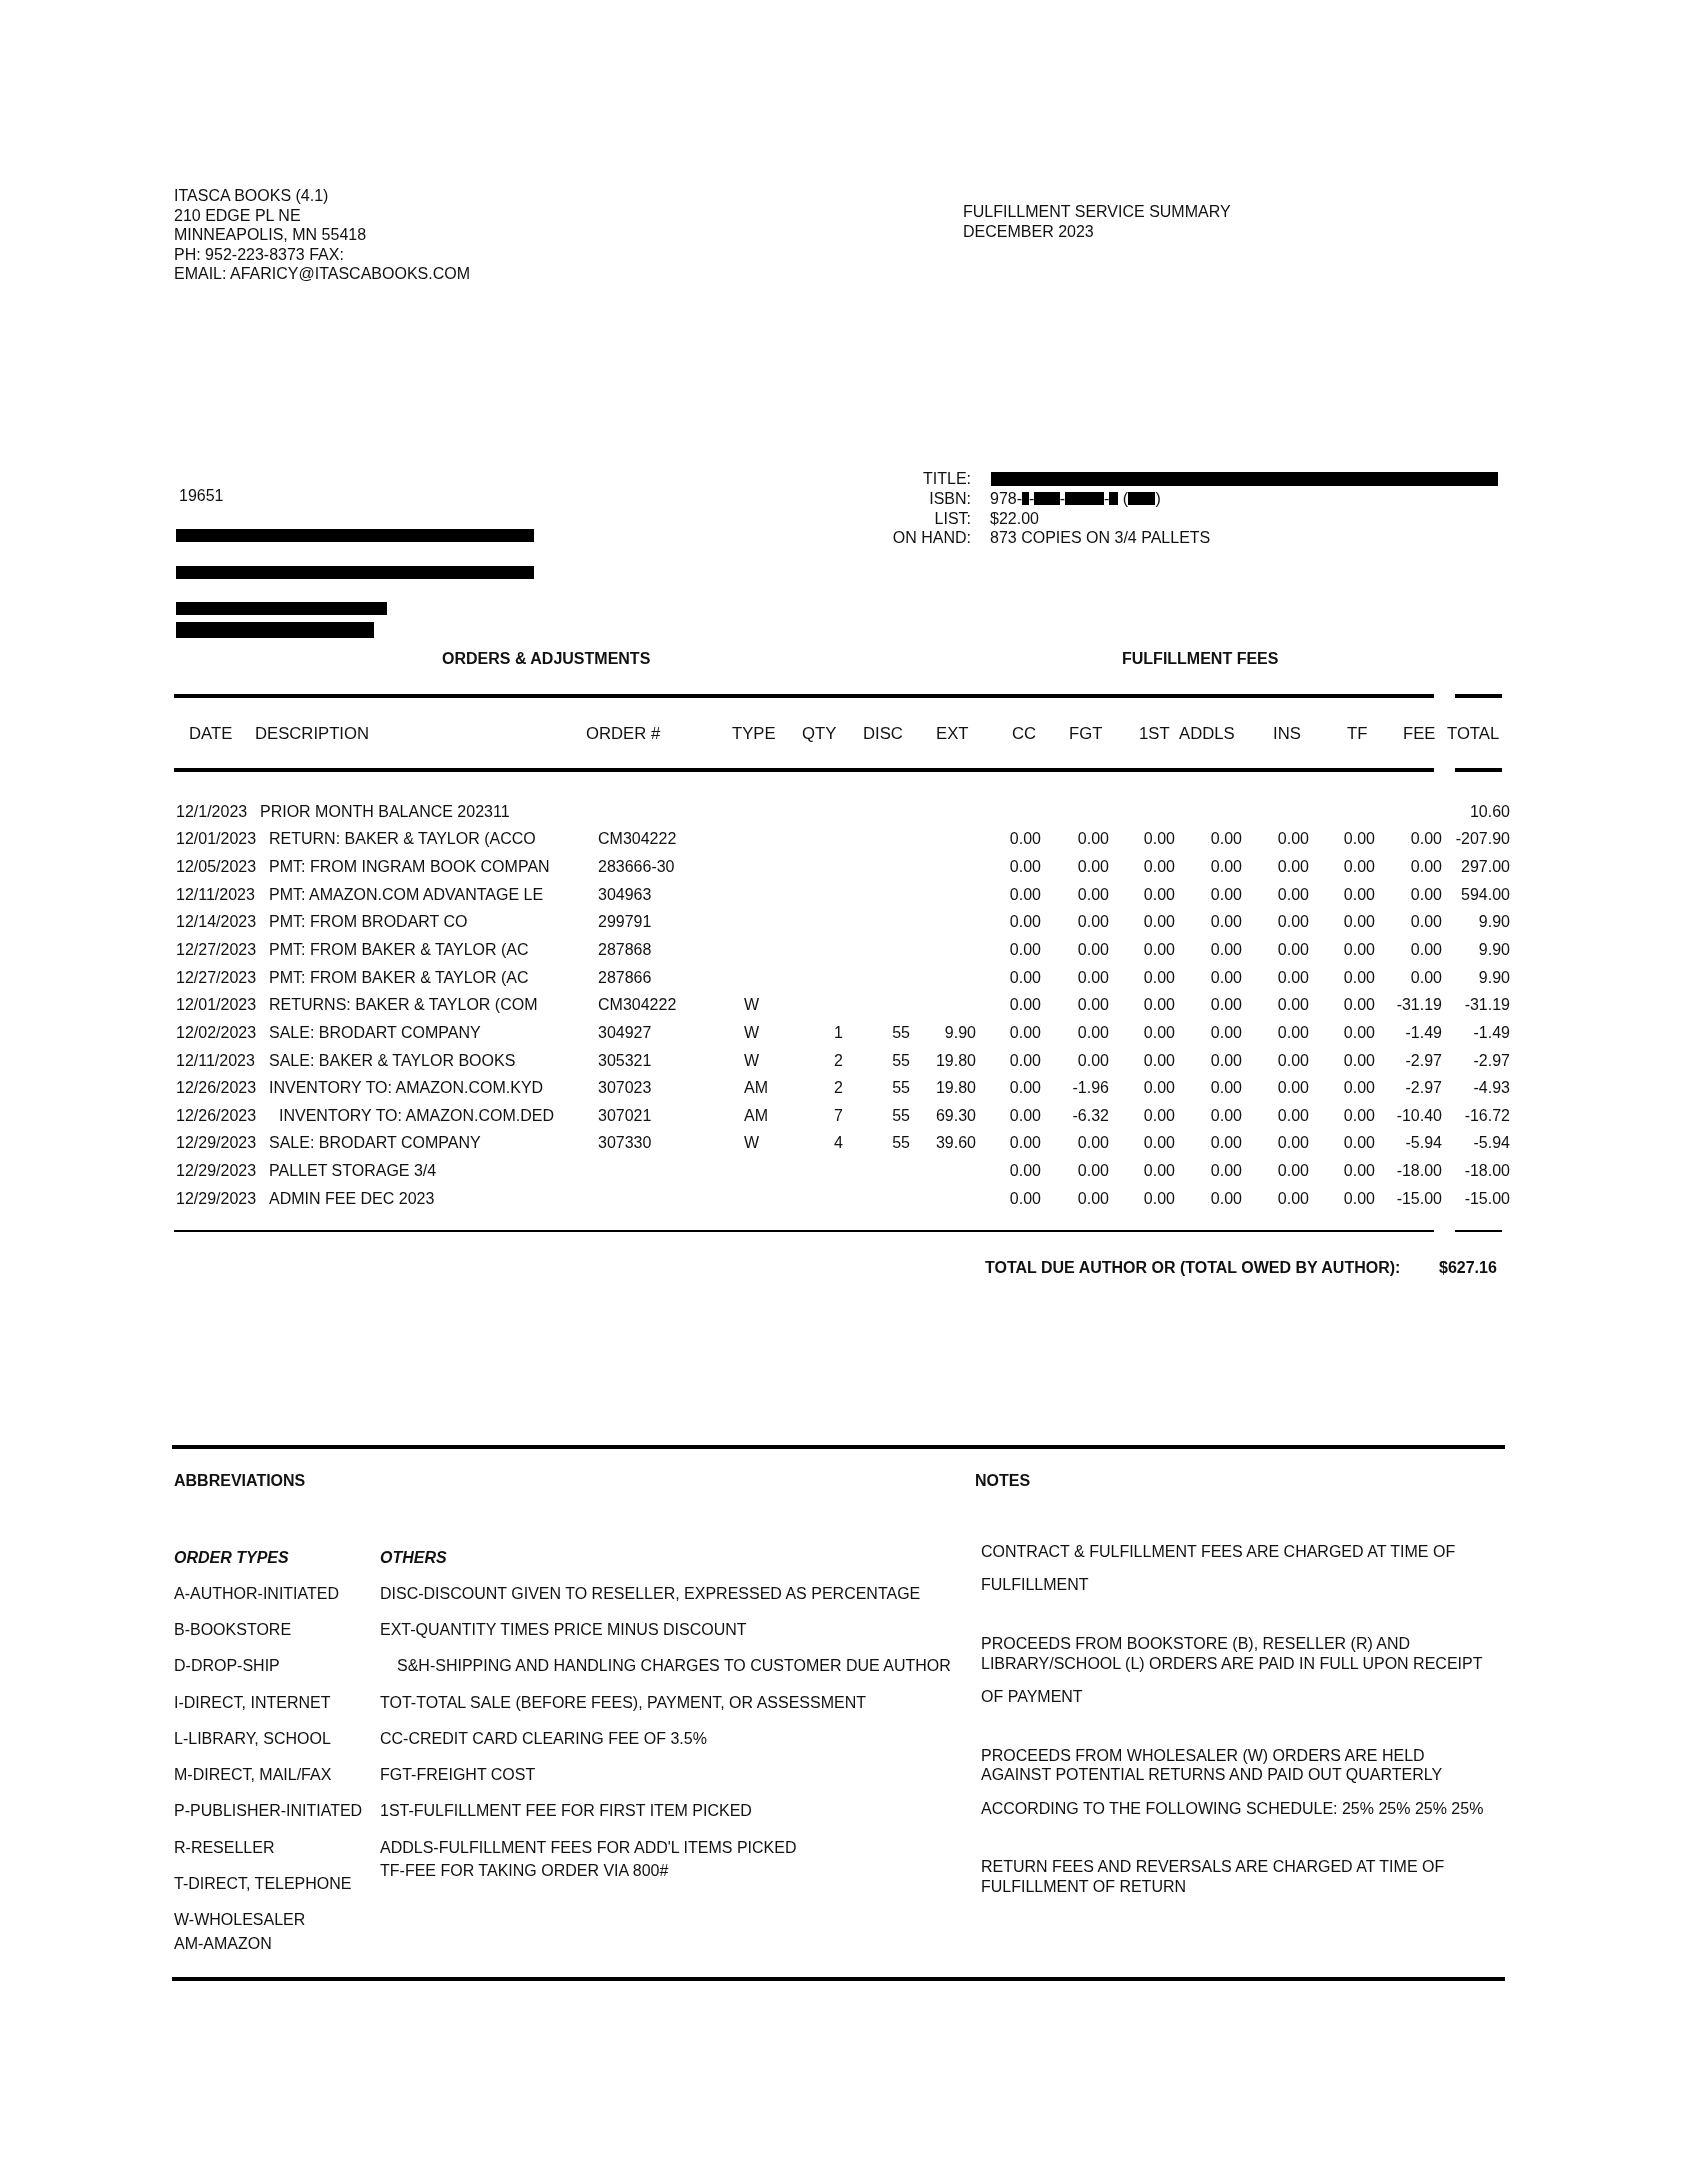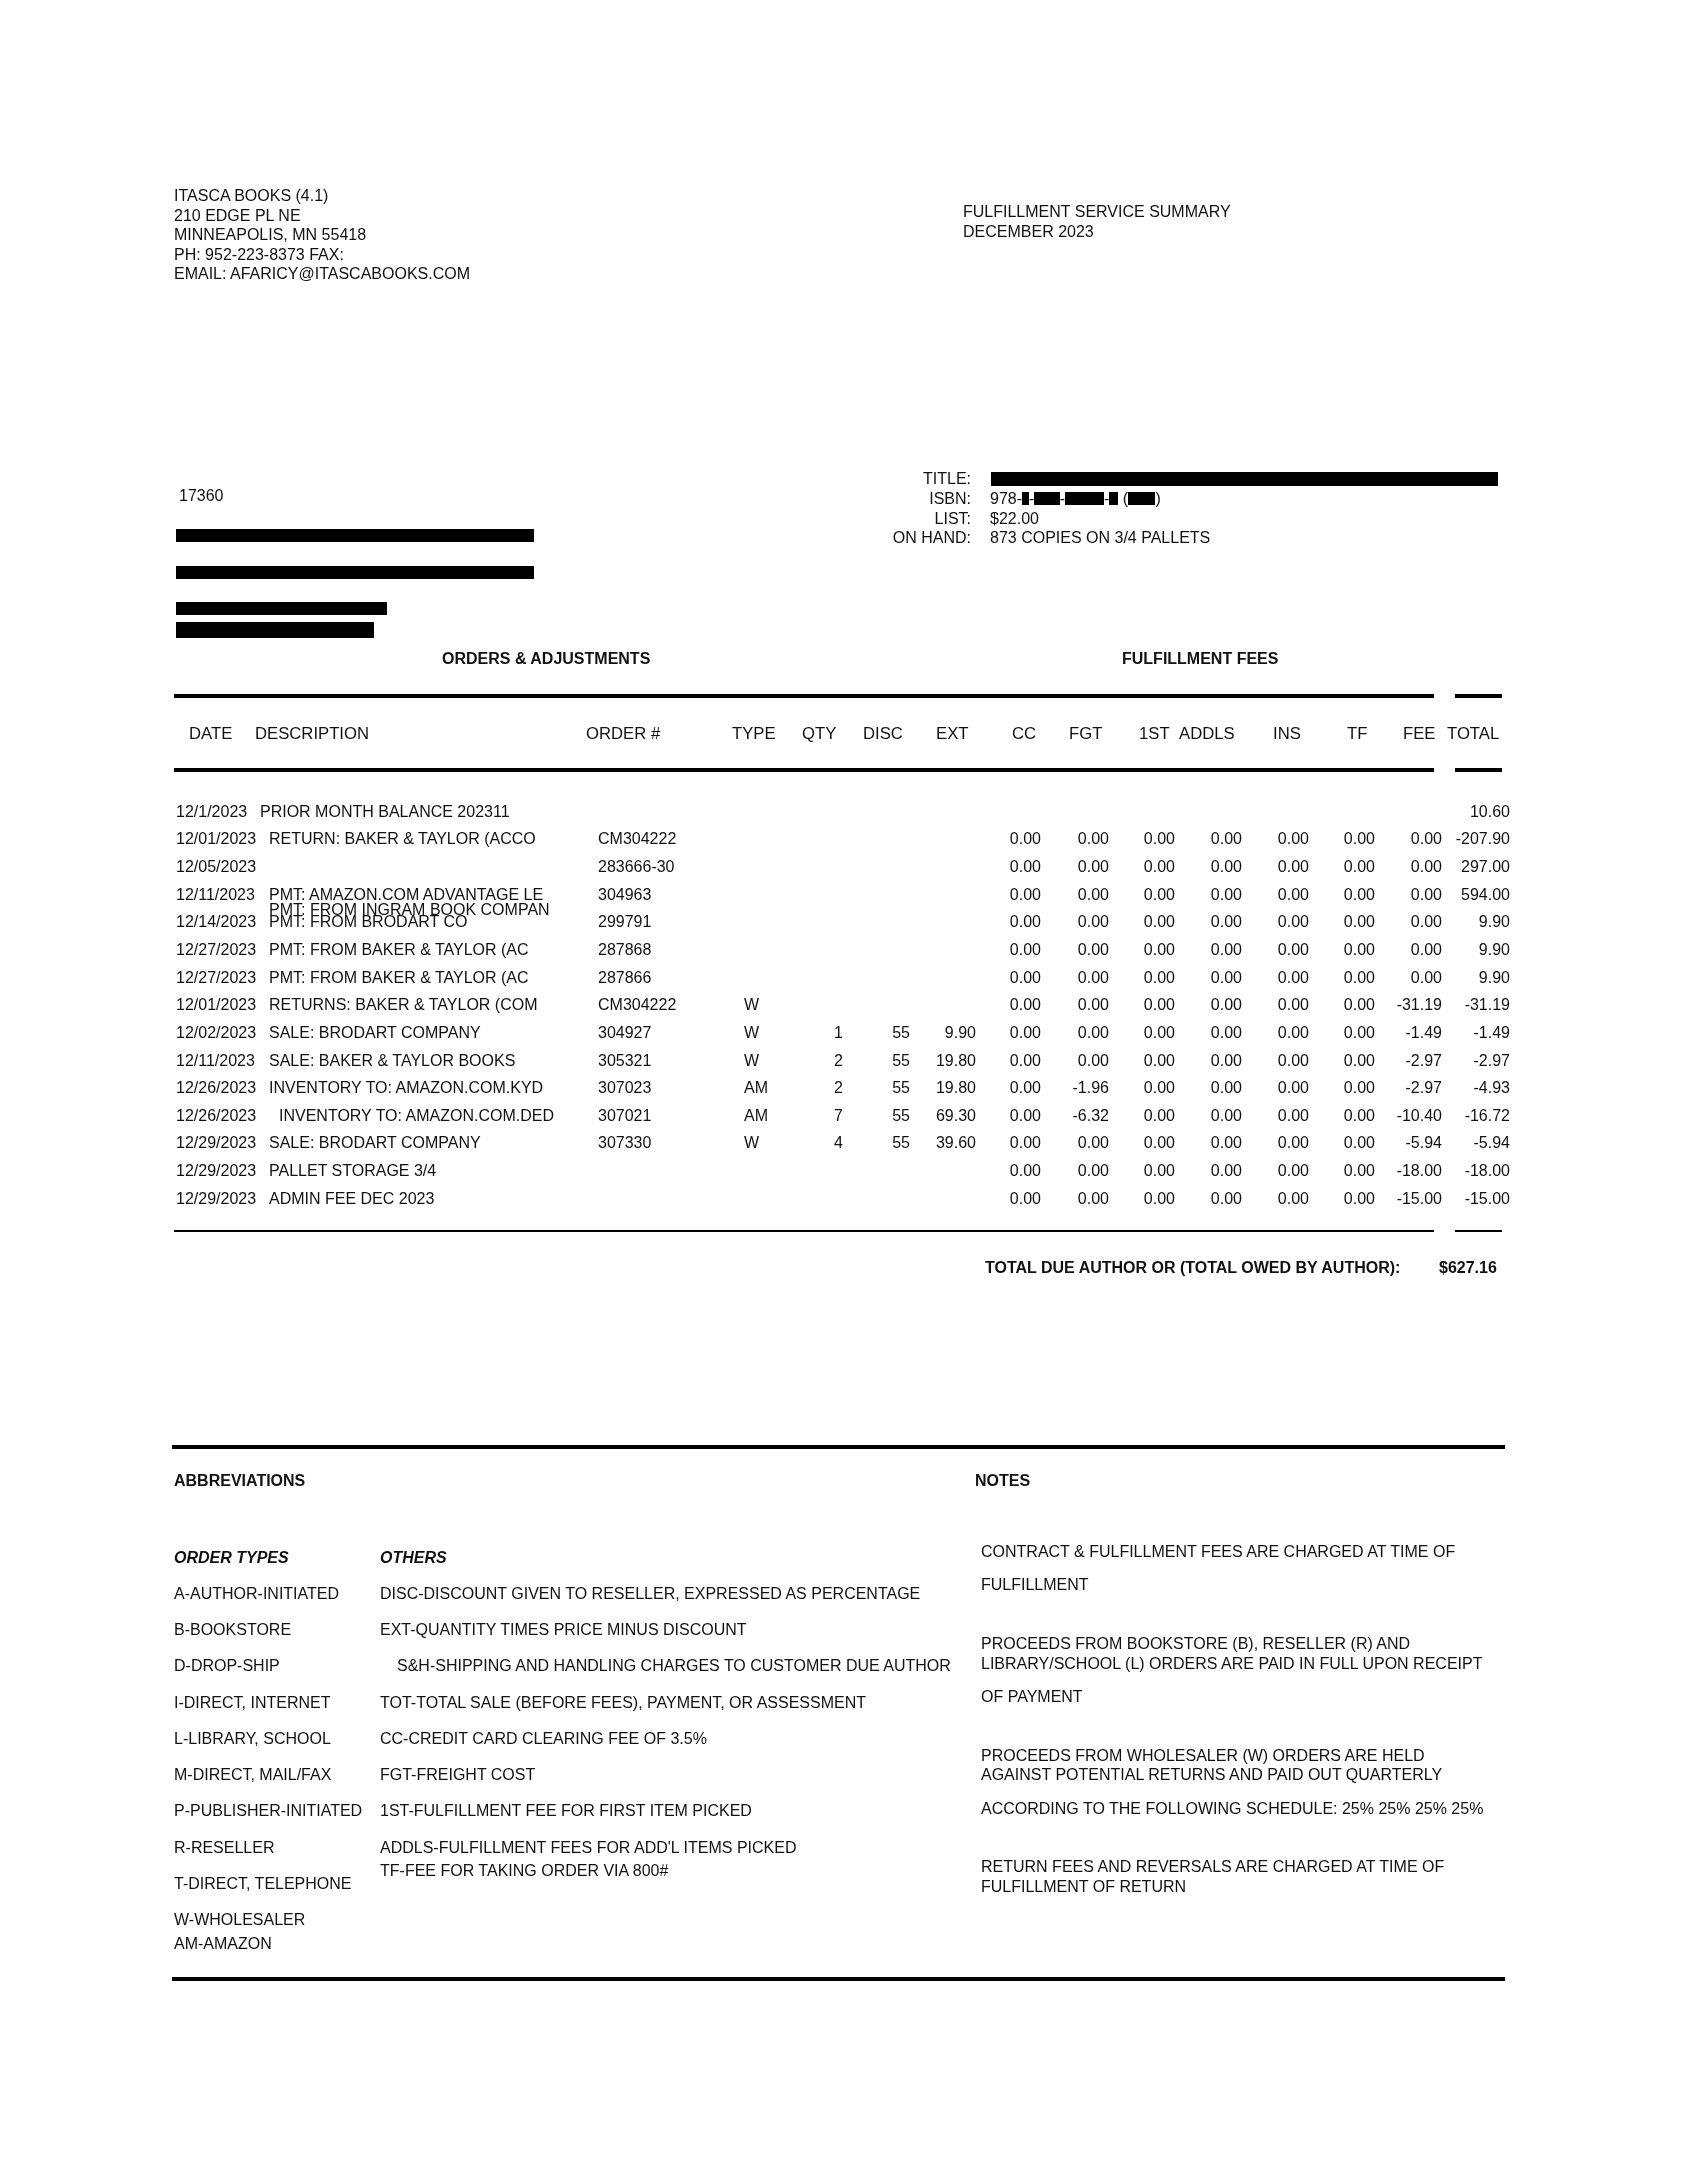--- a/index.html
+++ b/index.html
@@ -31,21 +31,21 @@
   <div>MINNEAPOLIS, MN 55418</div>
   <div>PH: 952-223-8373 FAX:</div>
   <div>EMAIL: AFARICY@ITASCABOOKS.COM</div>
 </div>
 
 <div class="abs lines" style="left:963px; top:202px;">
   <div>FULFILLMENT SERVICE SUMMARY</div>
   <div>DECEMBER 2023</div>
 </div>
 
-<div class="abs" style="left:179px; top:487px;">17360</div>
+<div class="abs" style="left:179px; top:487px;">19651</div>
 <div class="redact" style="left:176px; top:529px; width:358px; height:12.7px;"></div>
 <div class="redact" style="left:176px; top:566px; width:358px; height:12.7px;"></div>
 <div class="redact" style="left:176px; top:602px; width:211px; height:12.7px;"></div>
 <div class="redact" style="left:176px; top:622px; width:198px; height:15.7px;"></div>
 
 <div>
   <div class="meta-label" style="left:853px; top:470px;">TITLE:</div>
   <div class="redact" style="left:991px; top:472px; width:507px; height:13.7px;"></div>
 
   <div class="meta-label" style="left:853px; top:490px;">ISBN:</div>
@@ -117,21 +117,21 @@
       <div class="cell r" style="right: 577px;">0.00</div>
       <div class="cell r" style="right: 511px;">0.00</div>
       <div class="cell r" style="right: 444px;">0.00</div>
       <div class="cell r" style="right: 377px;">0.00</div>
       <div class="cell r" style="right: 311px;">0.00</div>
       <div class="cell r" style="right: 244px;">0.00</div>
       <div class="cell r" style="right: 176px;">-207.90</div>
     </div>
     <div class="row" style="top: 857px;">
       <div class="cell" style="left: 176px;">12/05/2023</div>
-      <div class="cell" style="left: 269px; margin-top: 43px;">PMT: FROM INGRAM BOOK COMPAN</div>
+      <div class="cell" style="left: 269px;">PMT: FROM INGRAM BOOK COMPAN</div>
       <div class="cell" style="left: 598px;">283666-30</div>
       <div class="cell" style="left: 744px;"></div>
       <div class="cell r" style="right: 843px;"></div>
       <div class="cell r" style="right: 776px;"></div>
       <div class="cell r" style="right: 710px;"></div>
       <div class="cell r" style="right: 645px;">0.00</div>
       <div class="cell r" style="right: 577px;">0.00</div>
       <div class="cell r" style="right: 511px;">0.00</div>
       <div class="cell r" style="right: 444px;">0.00</div>
       <div class="cell r" style="right: 377px;">0.00</div>

